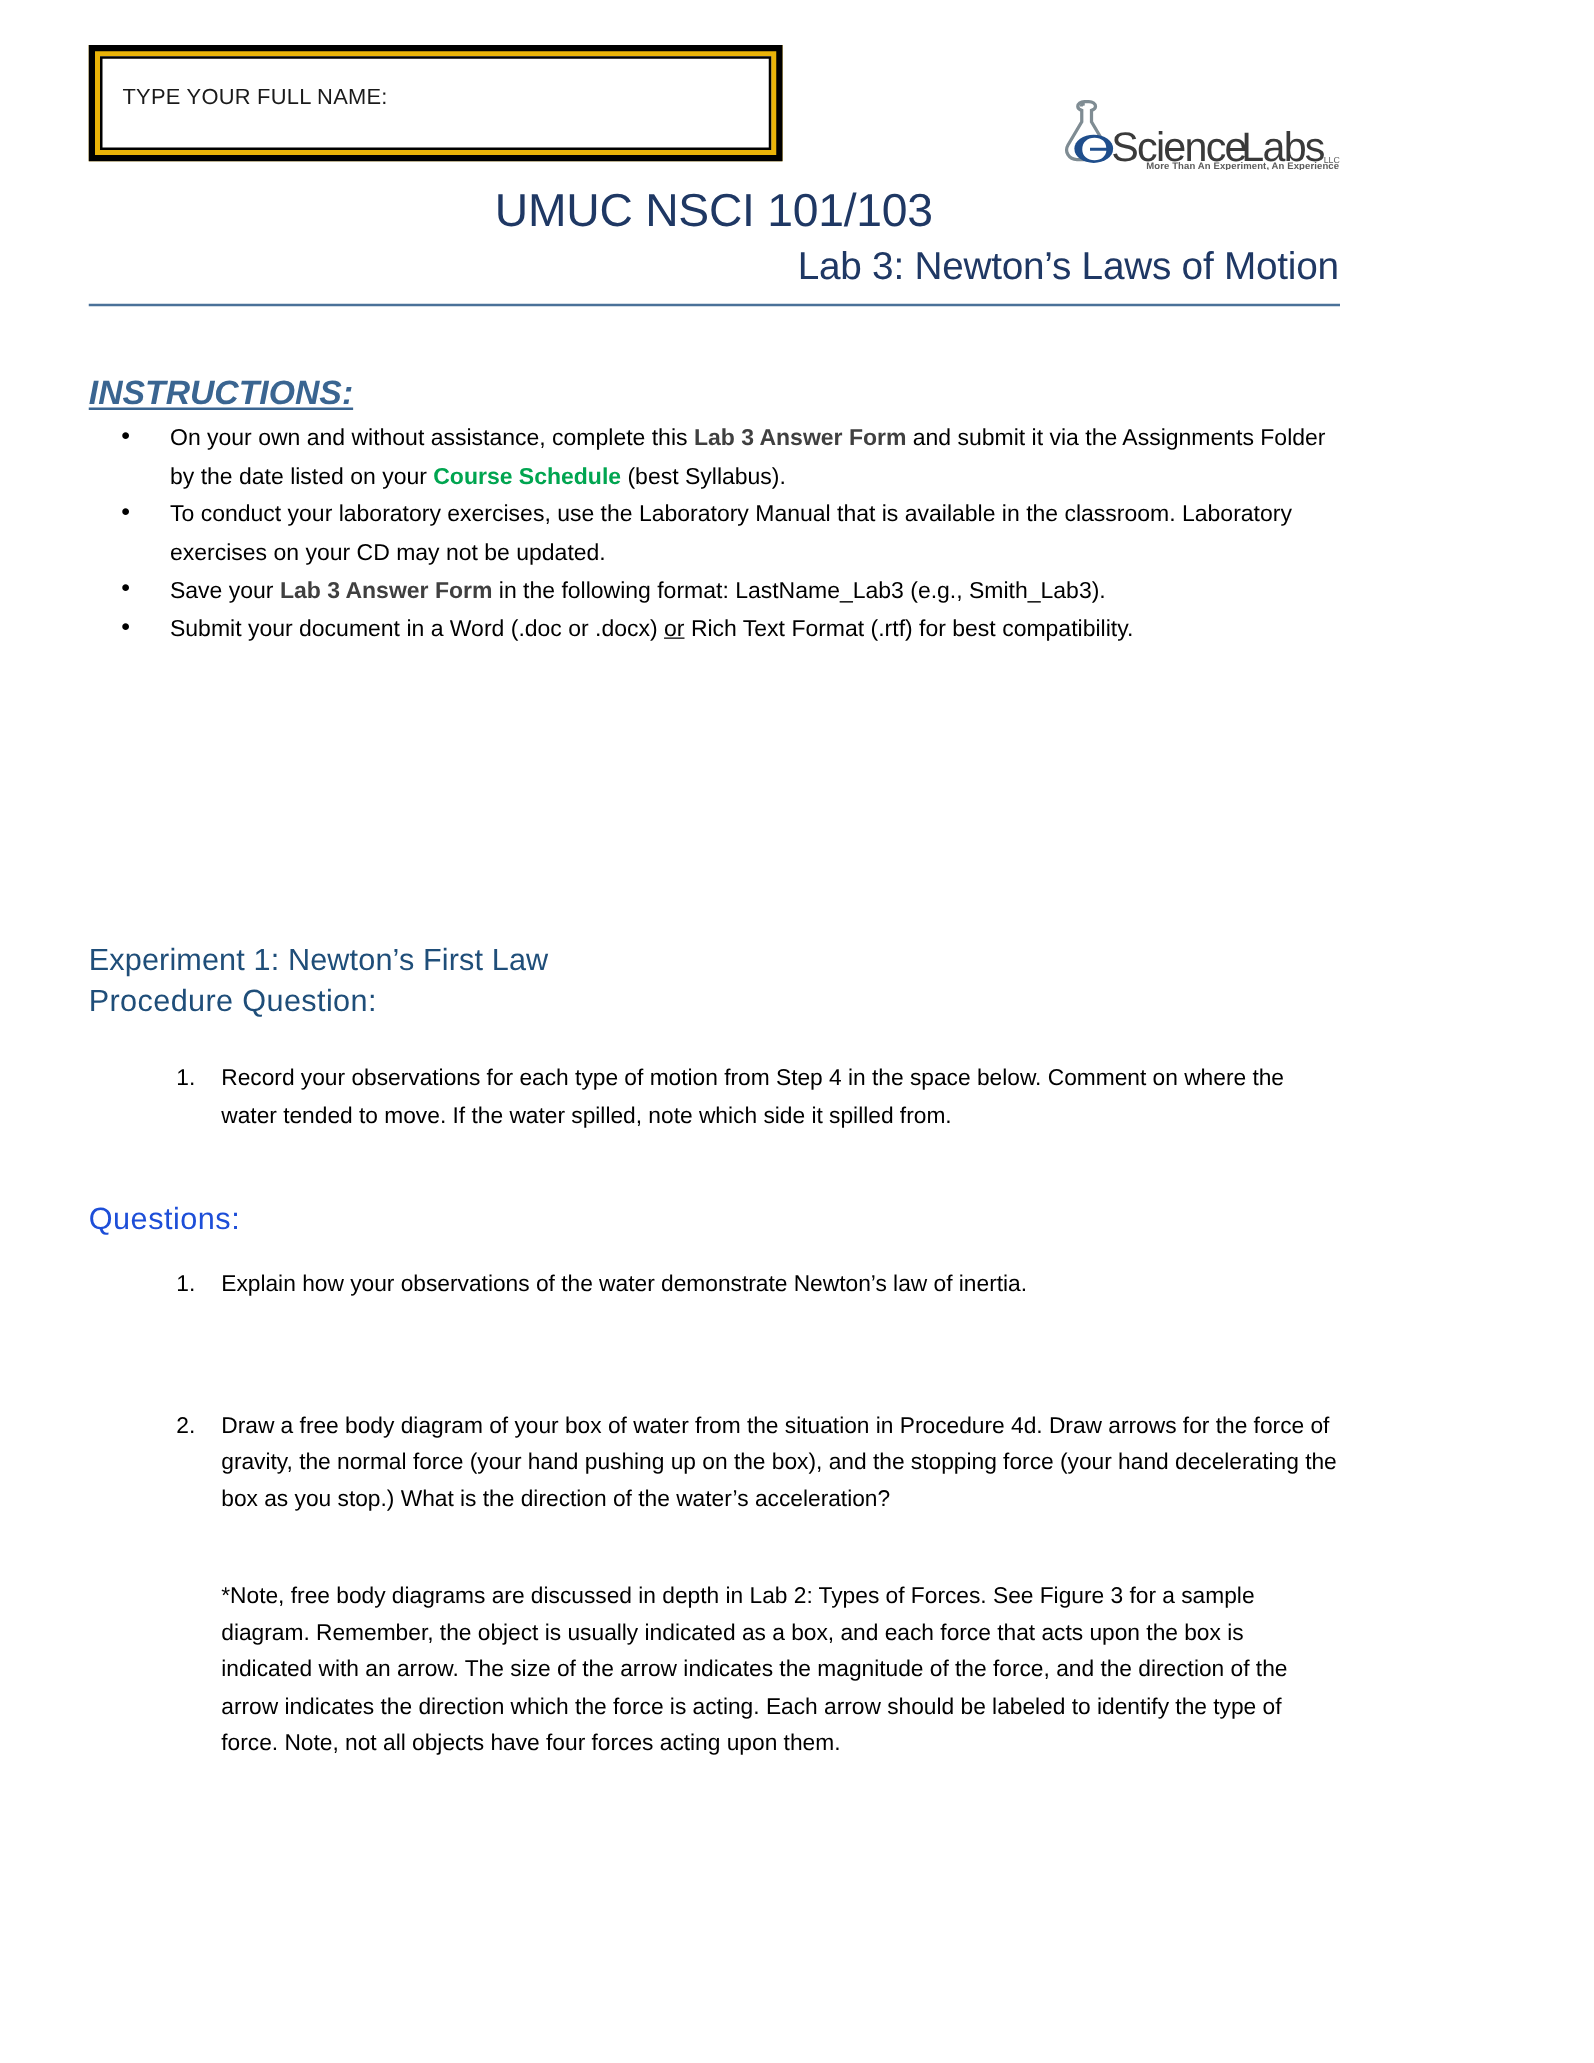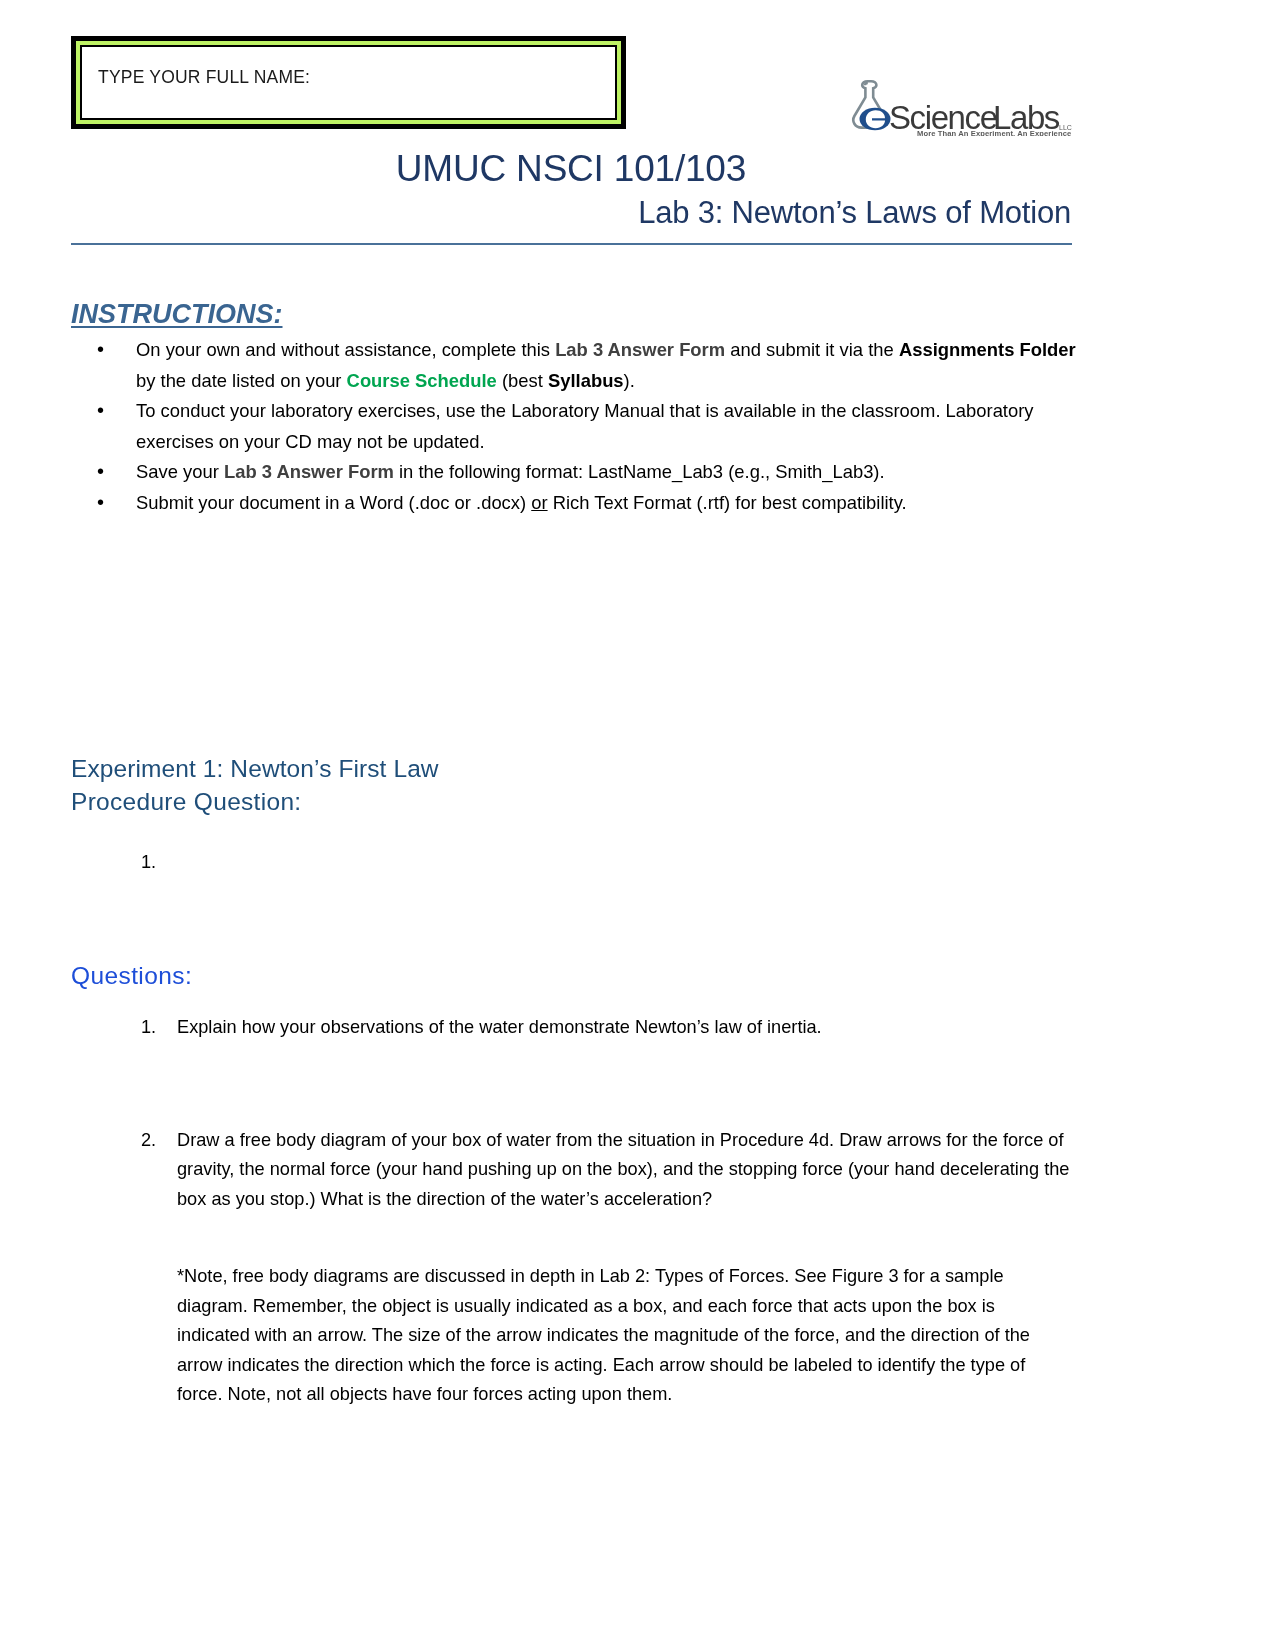--- a/index.html
+++ b/index.html
@@ -30,21 +30,21 @@
     height: 145px;
   }
   .name-box-outer {
     position: absolute;
     left: 71px;
     top: 36px;
     width: 555px;
     height: 93px;
     border: 5px solid #000000;
     box-sizing: border-box;
-    background: #bef264;
+    background: #eab308;
   }
   .name-box-inner {
     position: absolute;
     left: 4px; top: 4px; right: 4px; bottom: 4px;
     border: 2px solid #000000;
     box-sizing: border-box;
     background: #ffffff;
   }
   .name-box-label {
     position: absolute;
@@ -133,21 +133,21 @@
   }
   ul.instr-list > li::before {
     content: "\2022";
     position: absolute;
     left: 26px;
     top: -1px;
     font-size: 20px;
     line-height: 30.5px;
     color: #000000;
   }
-  .b { font-weight: bold; }
+  .b { font-weight: normal; }
   .purple { color: #404040; font-weight: bold; }
   .green { color: #00a550; font-weight: bold; }
   .u { text-decoration: underline; }
 
   
   .exp-heading {
     position: absolute;
     left: 71px;
     top: 755px;
     font-size: 24.5px;
@@ -270,21 +270,21 @@
       <li><span>On your own and without assistance, complete this </span><span class="purple">Lab 3 Answer Form</span><span> and submit it via the </span><span class="b">Assignments Folder</span><span> by the date listed on your </span><span class="green">Course Schedule</span><span> (best </span><span class="b">Syllabus</span><span>).</span></li>
       <li><span>To conduct your laboratory exercises, use the Laboratory Manual that is available in the classroom. Laboratory exercises on your CD may not be updated.</span></li>
       <li><span>Save your </span><span class="purple">Lab 3 Answer Form</span><span> in the following format:  LastName_Lab3 (e.g., Smith_Lab3).</span></li>
       <li><span>Submit your document in a Word (.doc or .docx) </span><span class="u">or</span><span> Rich Text Format (.rtf) for best compatibility.</span></li>
     </ul>
 
   <div class="exp-heading">Experiment 1: Newton’s First Law</div>
   <div class="proc-heading">Procedure Question:</div>
 
   <ol class="numbered" id="procedure-list">
-      <li><span class="num">1.</span></li>
+      <li><span class="num">1.</span><span>Record your observations for each type of motion from Step 4 in the space below. Comment on where the water tended to move. If the water spilled, note which side it spilled from.</span></li>
     </ol>
 
   <div class="questions-heading">Questions:</div>
 
   <ol class="numbered" id="questions-list">
       <li><span class="num">1.</span><span>Explain how your observations of the water demonstrate Newton’s law of inertia.</span></li>
       <li class="q2"><span class="num">2.</span><span>Draw a free body diagram of your box of water from the situation in Procedure 4d. Draw arrows for the force of gravity, the normal force (your hand pushing up on the box), and the stopping force (your hand decelerating the box as you stop.) What is the direction of the water’s acceleration?</span></li>
     </ol>
 
   <div class="note-para">*Note, free body diagrams are discussed in depth in Lab 2: Types of Forces. See Figure 3 for a sample diagram. Remember, the object is usually indicated as a box, and each force that acts upon the box is indicated with an arrow. The size of the arrow indicates the magnitude of the force, and the direction of the arrow indicates the direction which the force is acting. Each arrow should be labeled to identify the type of force. Note, not all objects have four forces acting upon them.</div>

